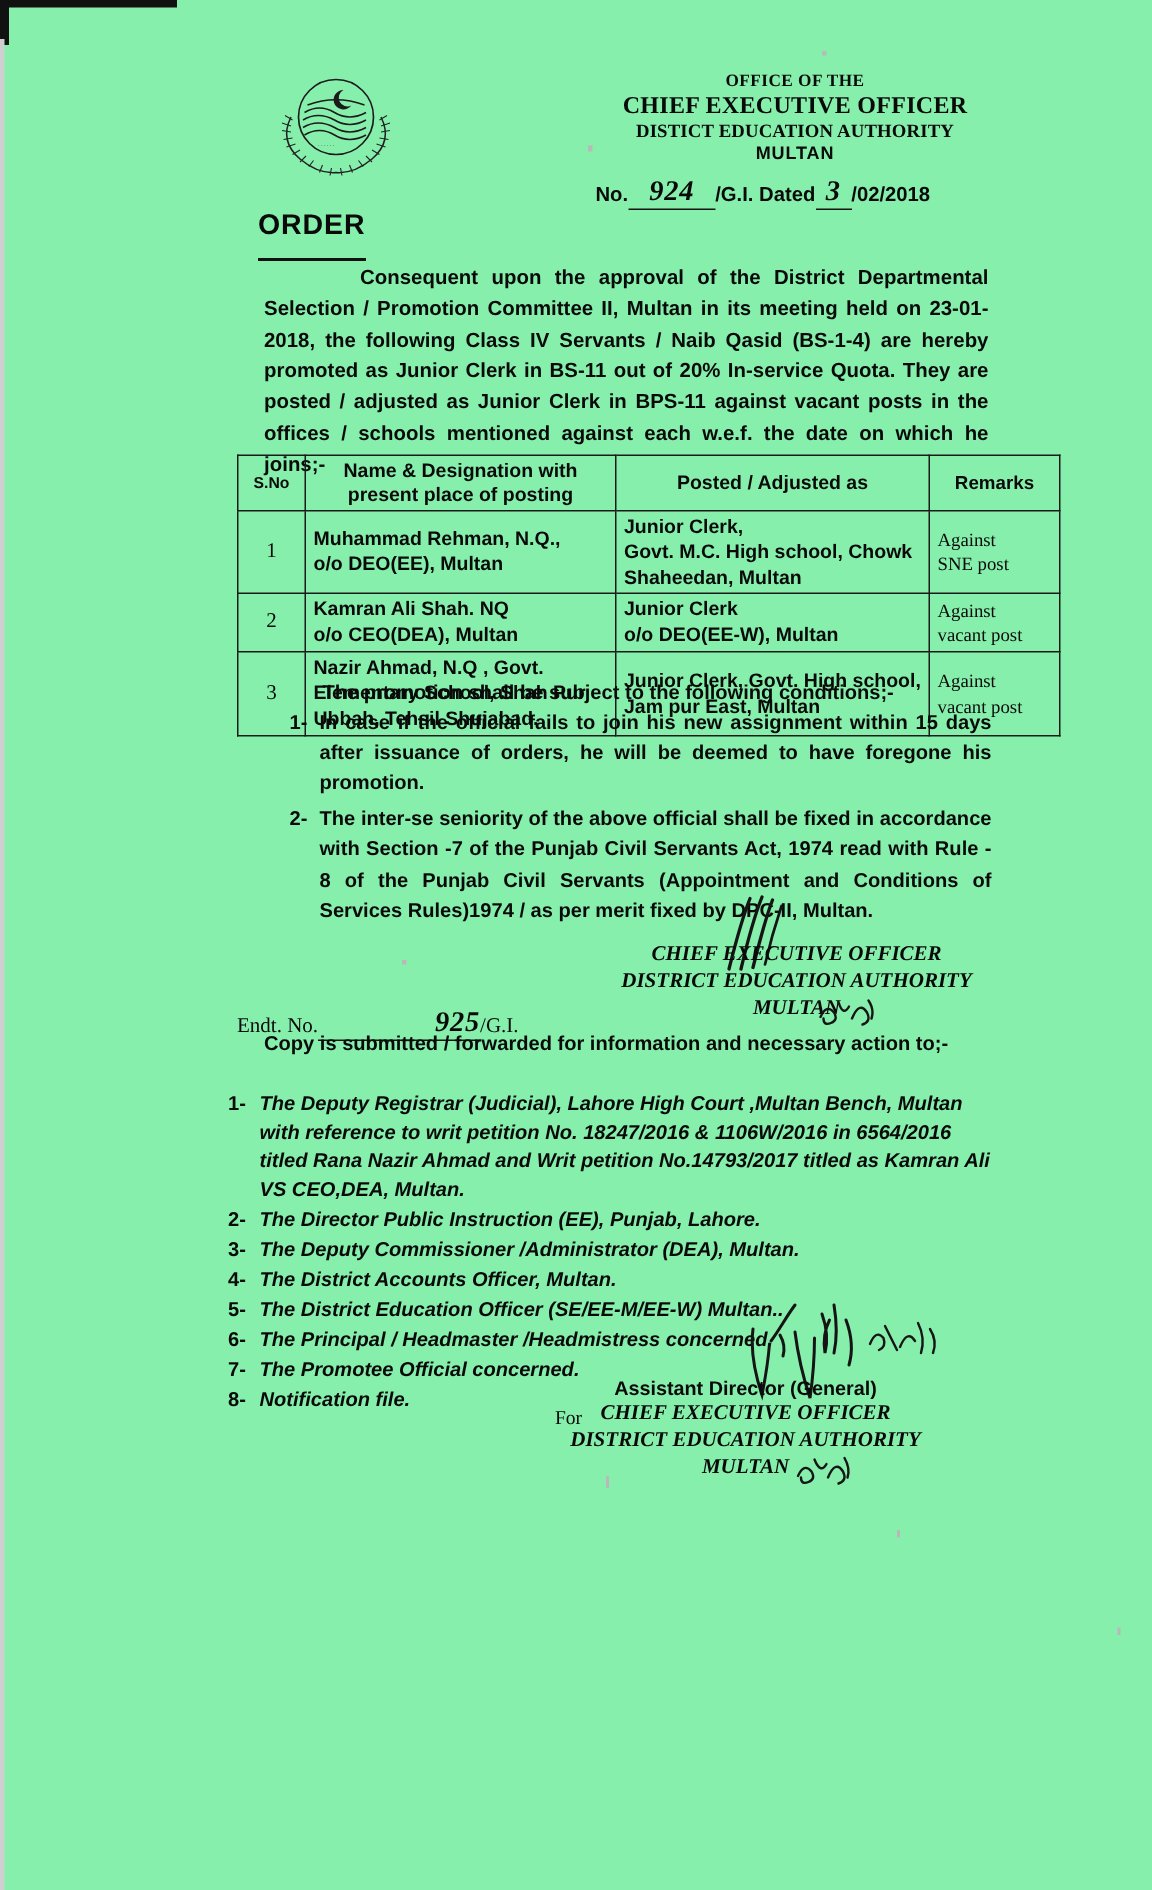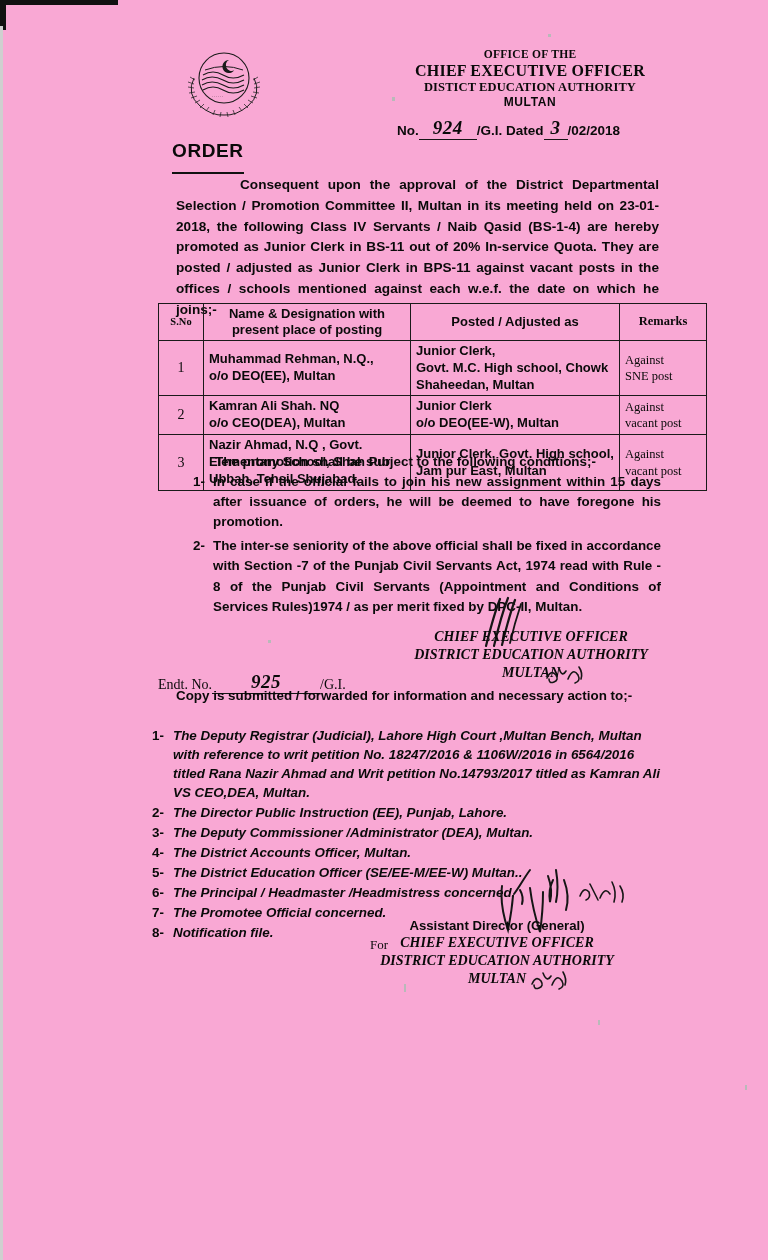--- a/index.html
+++ b/index.html
@@ -8,21 +8,21 @@
     background: #ffffff;
   }
   body {
     font-family: "Liberation Sans", sans-serif;
     color: #0a0a0a;
   }
   #page {
     position: relative;
     width: 768px;
     height: 1260px;
-    background: #f9a8d4;
+    background: #86efac;
     overflow: hidden;
   }
   
   .scan-corner {
     position: absolute;
     top: 0; left: 0;
     width: 118px; height: 5px;
     background: #111;
   }
   .scan-corner2 {
@@ -146,21 +146,21 @@
     border: 1.3px solid #1a1a1a;
     padding: 2px 5px;
     vertical-align: middle;
   }
   th.c-sno   { width: 34px; }
   th.c-name  { width: 196px; }
   th.c-post  { width: 198px; }
   th.c-rem   { width: 76px; }
 
   th.c-sno, th.c-rem {
-    font-family: Liberation Serif, serif;
+    font-family: Liberation Sans, sans-serif;
     font-size: 12.5px;
     font-weight: bold;
   }
   th.c-sno { font-size: 10.5px; }
   th.c-name, th.c-post {
     font-size: 13px;
     font-weight: bold;
     text-align: center;
     line-height: 1.22;
   }
@@ -436,21 +436,21 @@
   <svg class="sig-scribble" style="left:543px;top:662px;" width="46" height="26" viewBox="0 0 46 26">
     <g stroke="#161616" fill="none" stroke-width="1.6" stroke-linecap="round">
       <path d="M4 16 q4 -9 9 -3 q3 5 -2 7 q-5 2 -5 -3"></path>
       <path d="M16 6 q3 10 7 3"></path>
       <path d="M25 17 q5 -12 10 -4 q3 6 -3 8"></path>
       <path d="M36 5 q4 6 2 12"></path>
     </g>
   </svg>
 
   <div class="endt">
-    <span>Endt. No.</span><span class="ulfill hw" style="width:108px;">925</span><span>/G.I.</span>
+    <span>Endt. No.</span><span class="ulfill hw" style="width:108px;text-align:right;">925</span><span>/G.I.</span>
   </div>
 
   <div class="copy-intro">Copy is submitted / forwarded for information and necessary action to;-</div>
   <div class="copy-list">
     <div class="copy-item">
       <div class="copy-num">1-</div>
       <div class="copy-txt">The Deputy Registrar (Judicial), Lahore High Court ,Multan Bench, Multan with reference to writ  petition No. 18247/2016 &amp; 1106W/2016 in 6564/2016 titled Rana Nazir Ahmad and Writ petition No.14793/2017 titled as Kamran Ali VS CEO,DEA, Multan.</div>
     </div>
     <div class="copy-item">
       <div class="copy-num">2-</div>

